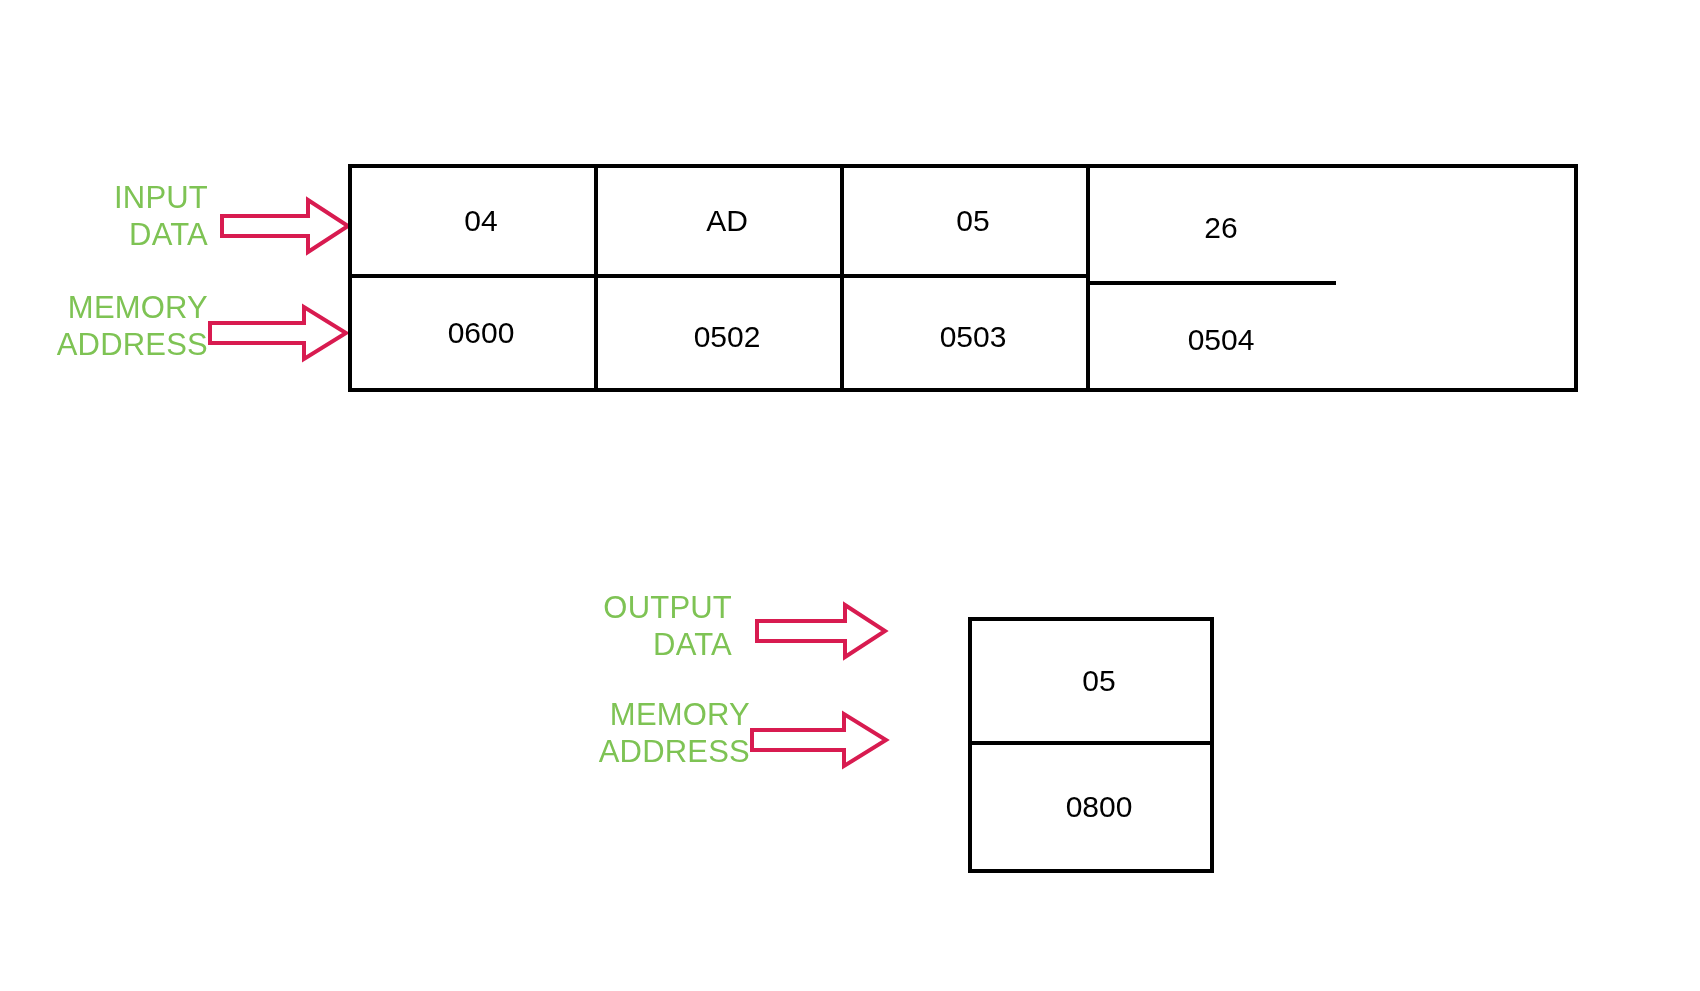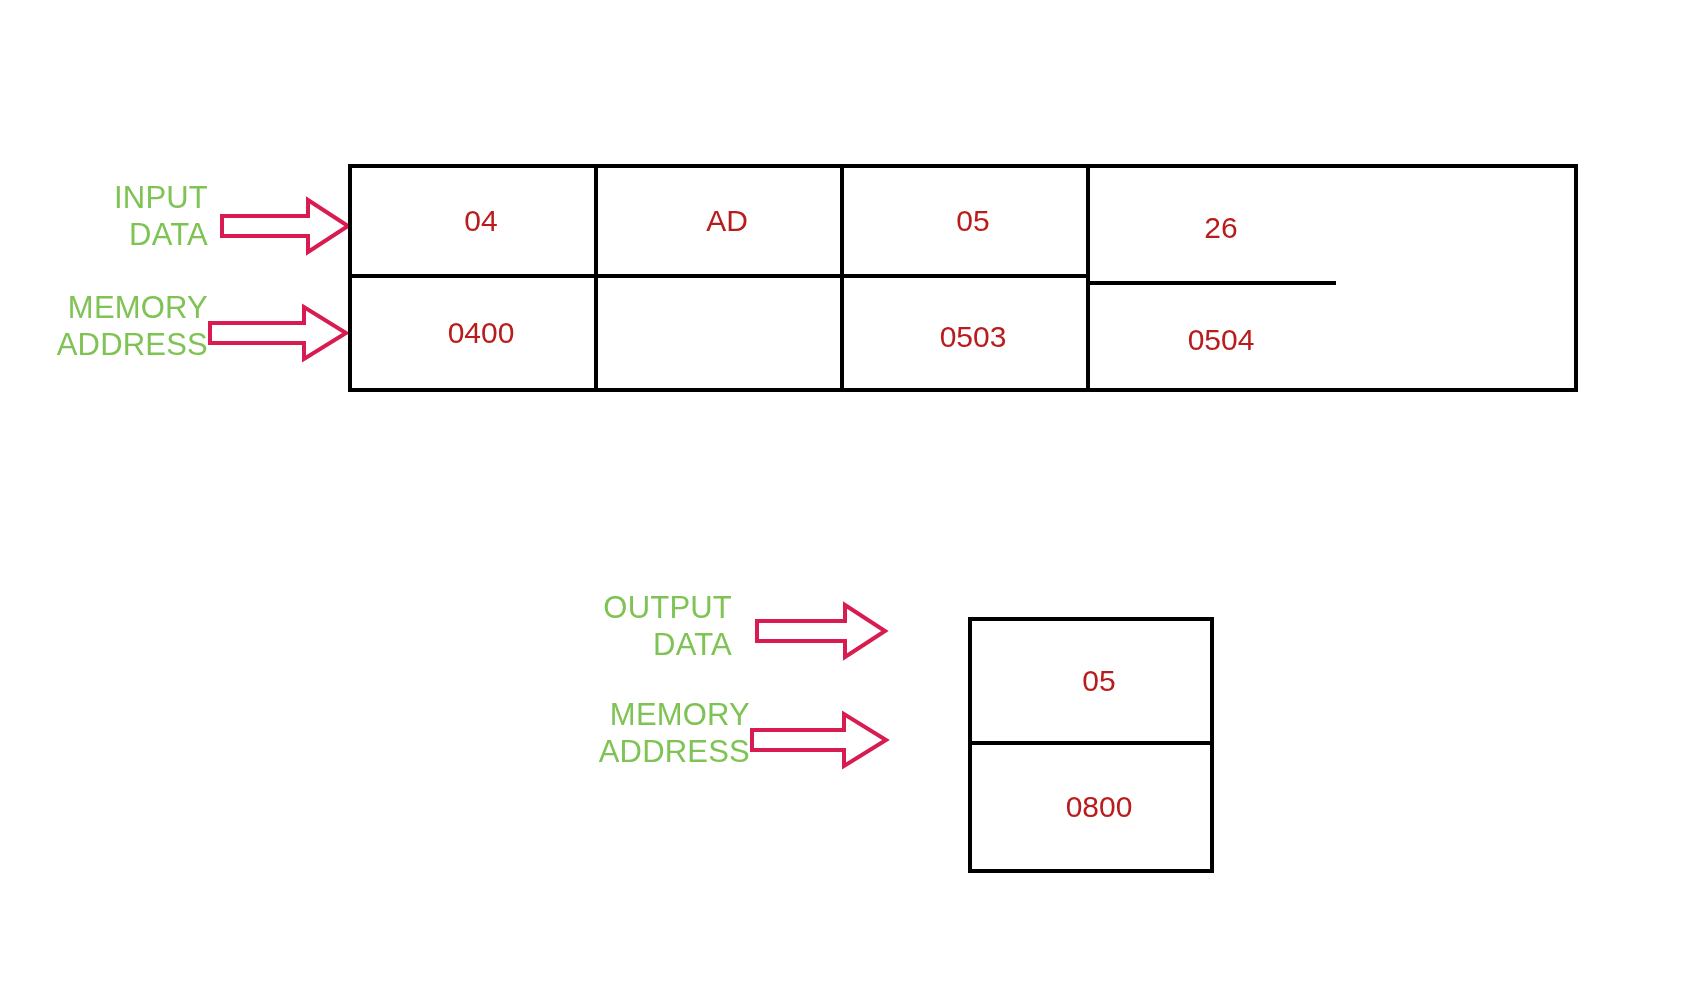--- a/index.html
+++ b/index.html
@@ -49,21 +49,21 @@
     flex-direction: column;
     box-sizing: border-box;
     border-right: 4px solid #000000;
   }
   .mem-col:last-child { border-right: none; }
   .mem-cell {
     box-sizing: border-box;
     display: flex;
     align-items: center;
     justify-content: center;
-    color: #b91c1c;
+    color: #000000;
     font-size: 30px;
     font-weight: normal;
     font-family: "Liberation Sans", sans-serif;
     padding-left: 16px;
   }
   .mem-cell.data-cell {
     border-bottom: 4px solid #000000;
   }
 
   
@@ -101,26 +101,27 @@
   <div class="arrow" id="input-address-arrow" style="left:208px; top:305px;">
     <svg width="140" height="56" viewBox="0 0 140 56">
       <polygon points="2,18 96,18 96,2 138,28 96,54 96,38 2,38" fill="none" stroke="#d81b50" stroke-width="4" stroke-linejoin="miter"></polygon>
     </svg>
   </div>
 
   <div class="mem-table" id="input-table">
 
     <div class="mem-col">
       <div class="mem-cell data-cell">04</div>
-      <div class="mem-cell addr-cell">0400</div>
+      <div class="mem-cell addr-cell">0600</div>
     </div>
 
 
     <div class="mem-col">
       <div class="mem-cell data-cell">AD</div>
+      <div class="mem-cell addr-cell nudge-down-a">0502</div>
     </div>
 
     <div class="mem-col">
       <div class="mem-cell data-cell">05</div>
       <div class="mem-cell addr-cell nudge-down-a">0503</div>
     </div>
 
     <div class="mem-col">
       <div class="mem-cell data-cell nudge-down-b">26</div>
       <div class="mem-cell addr-cell nudge-down-b">0504</div>

